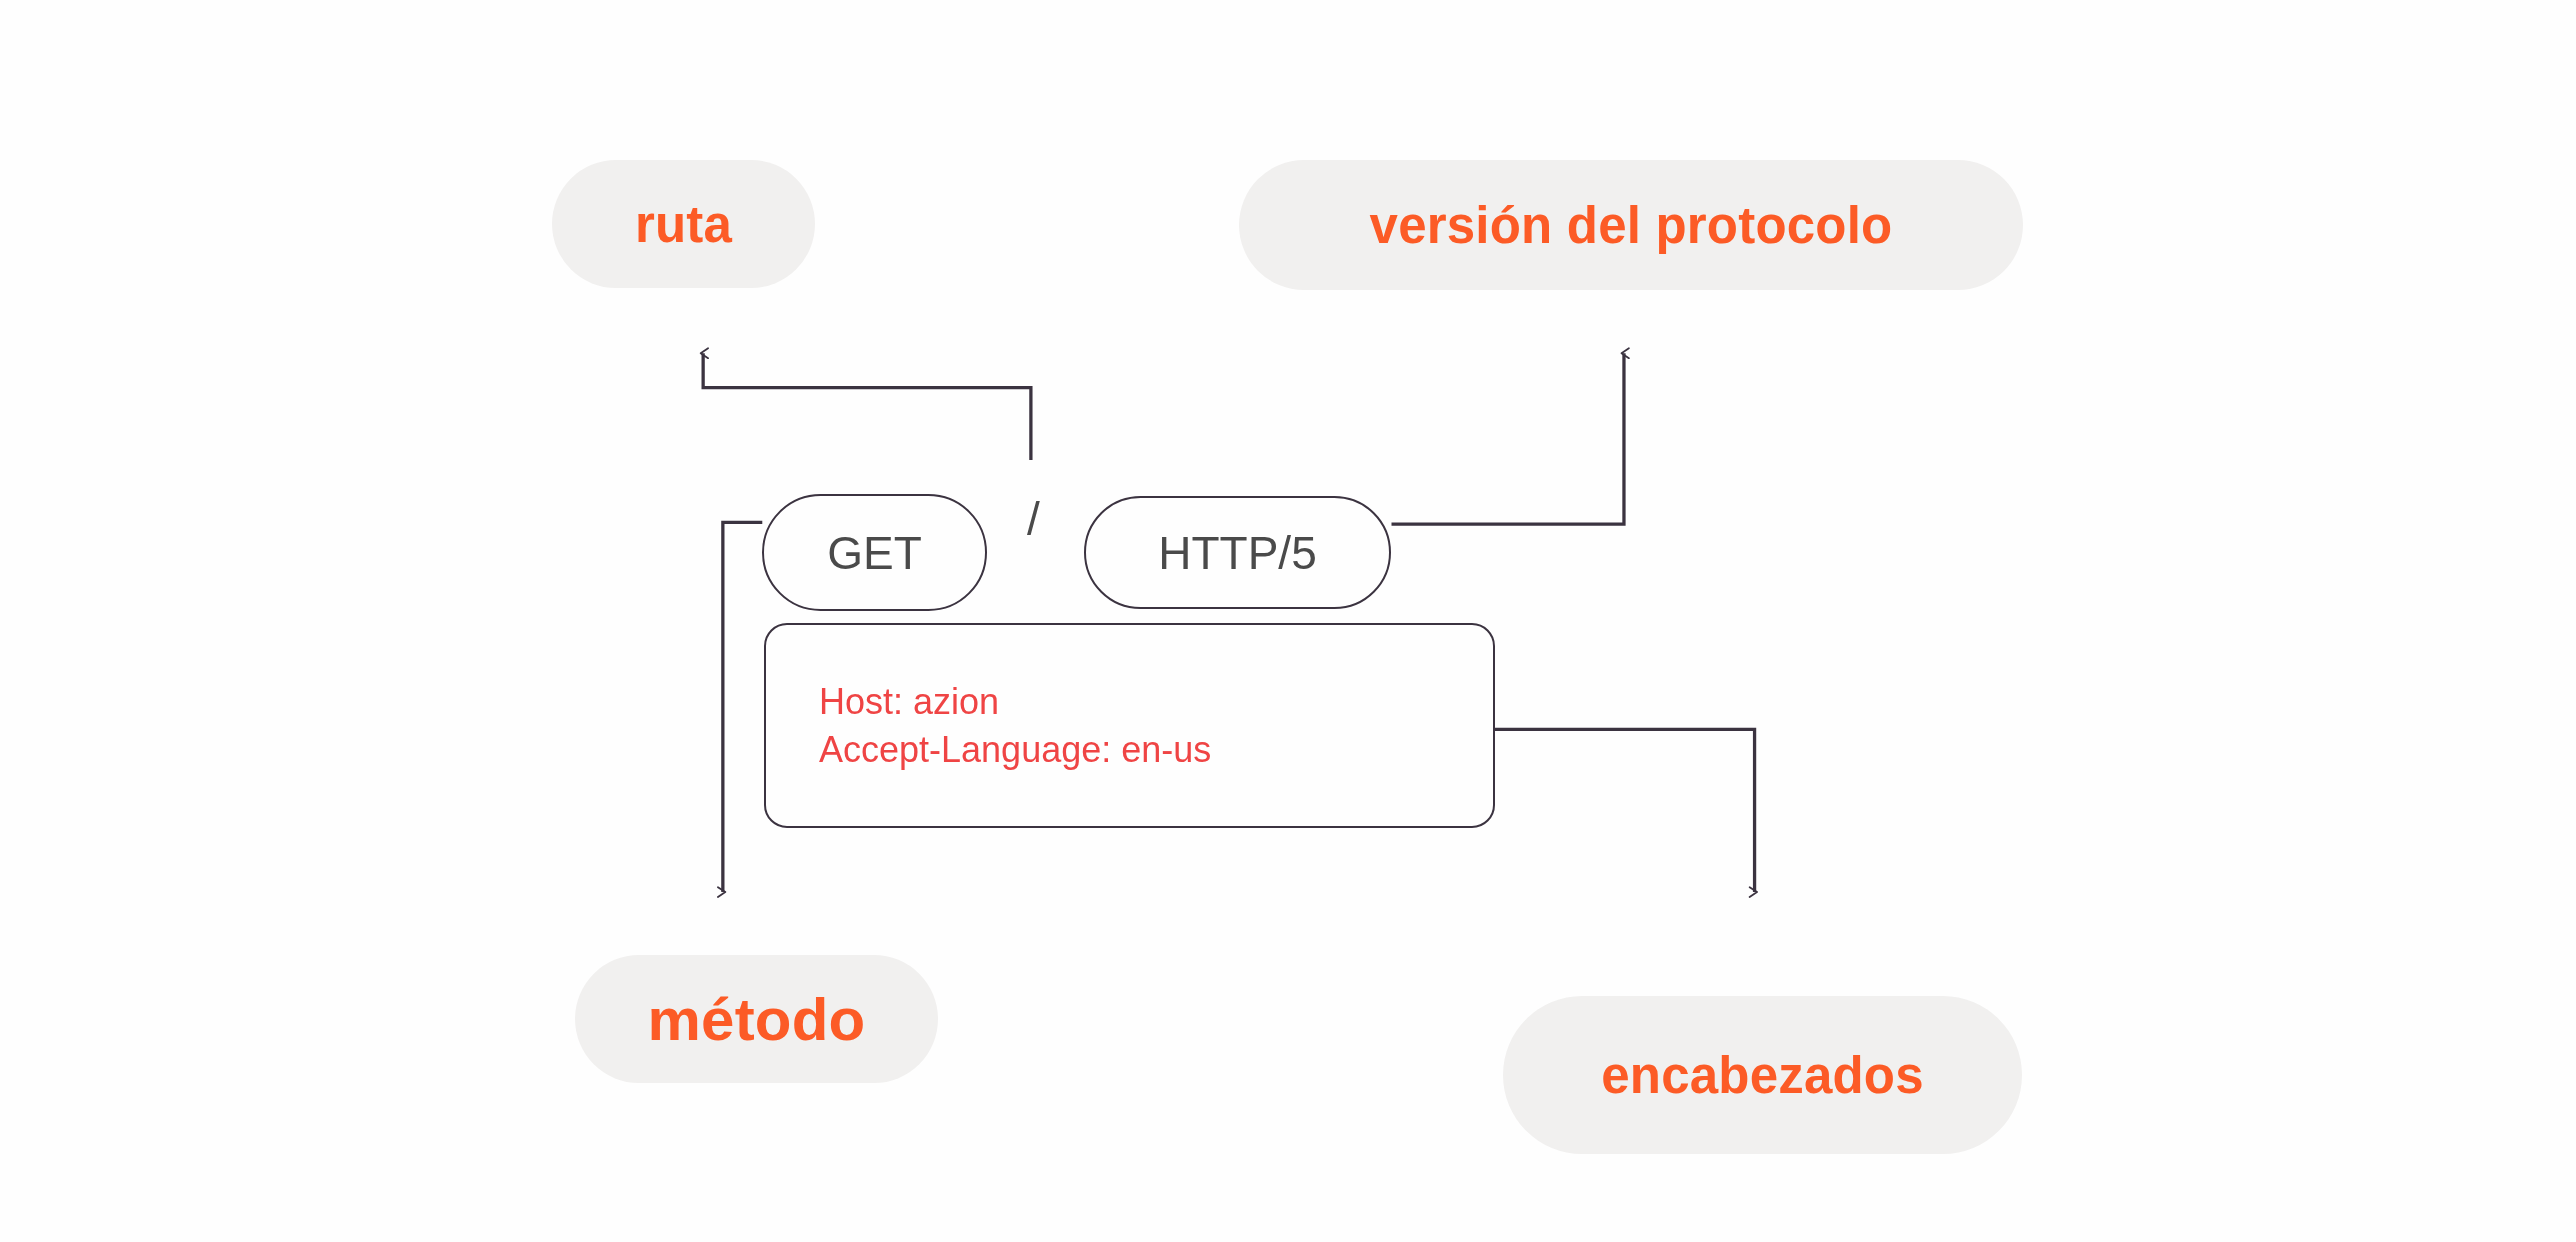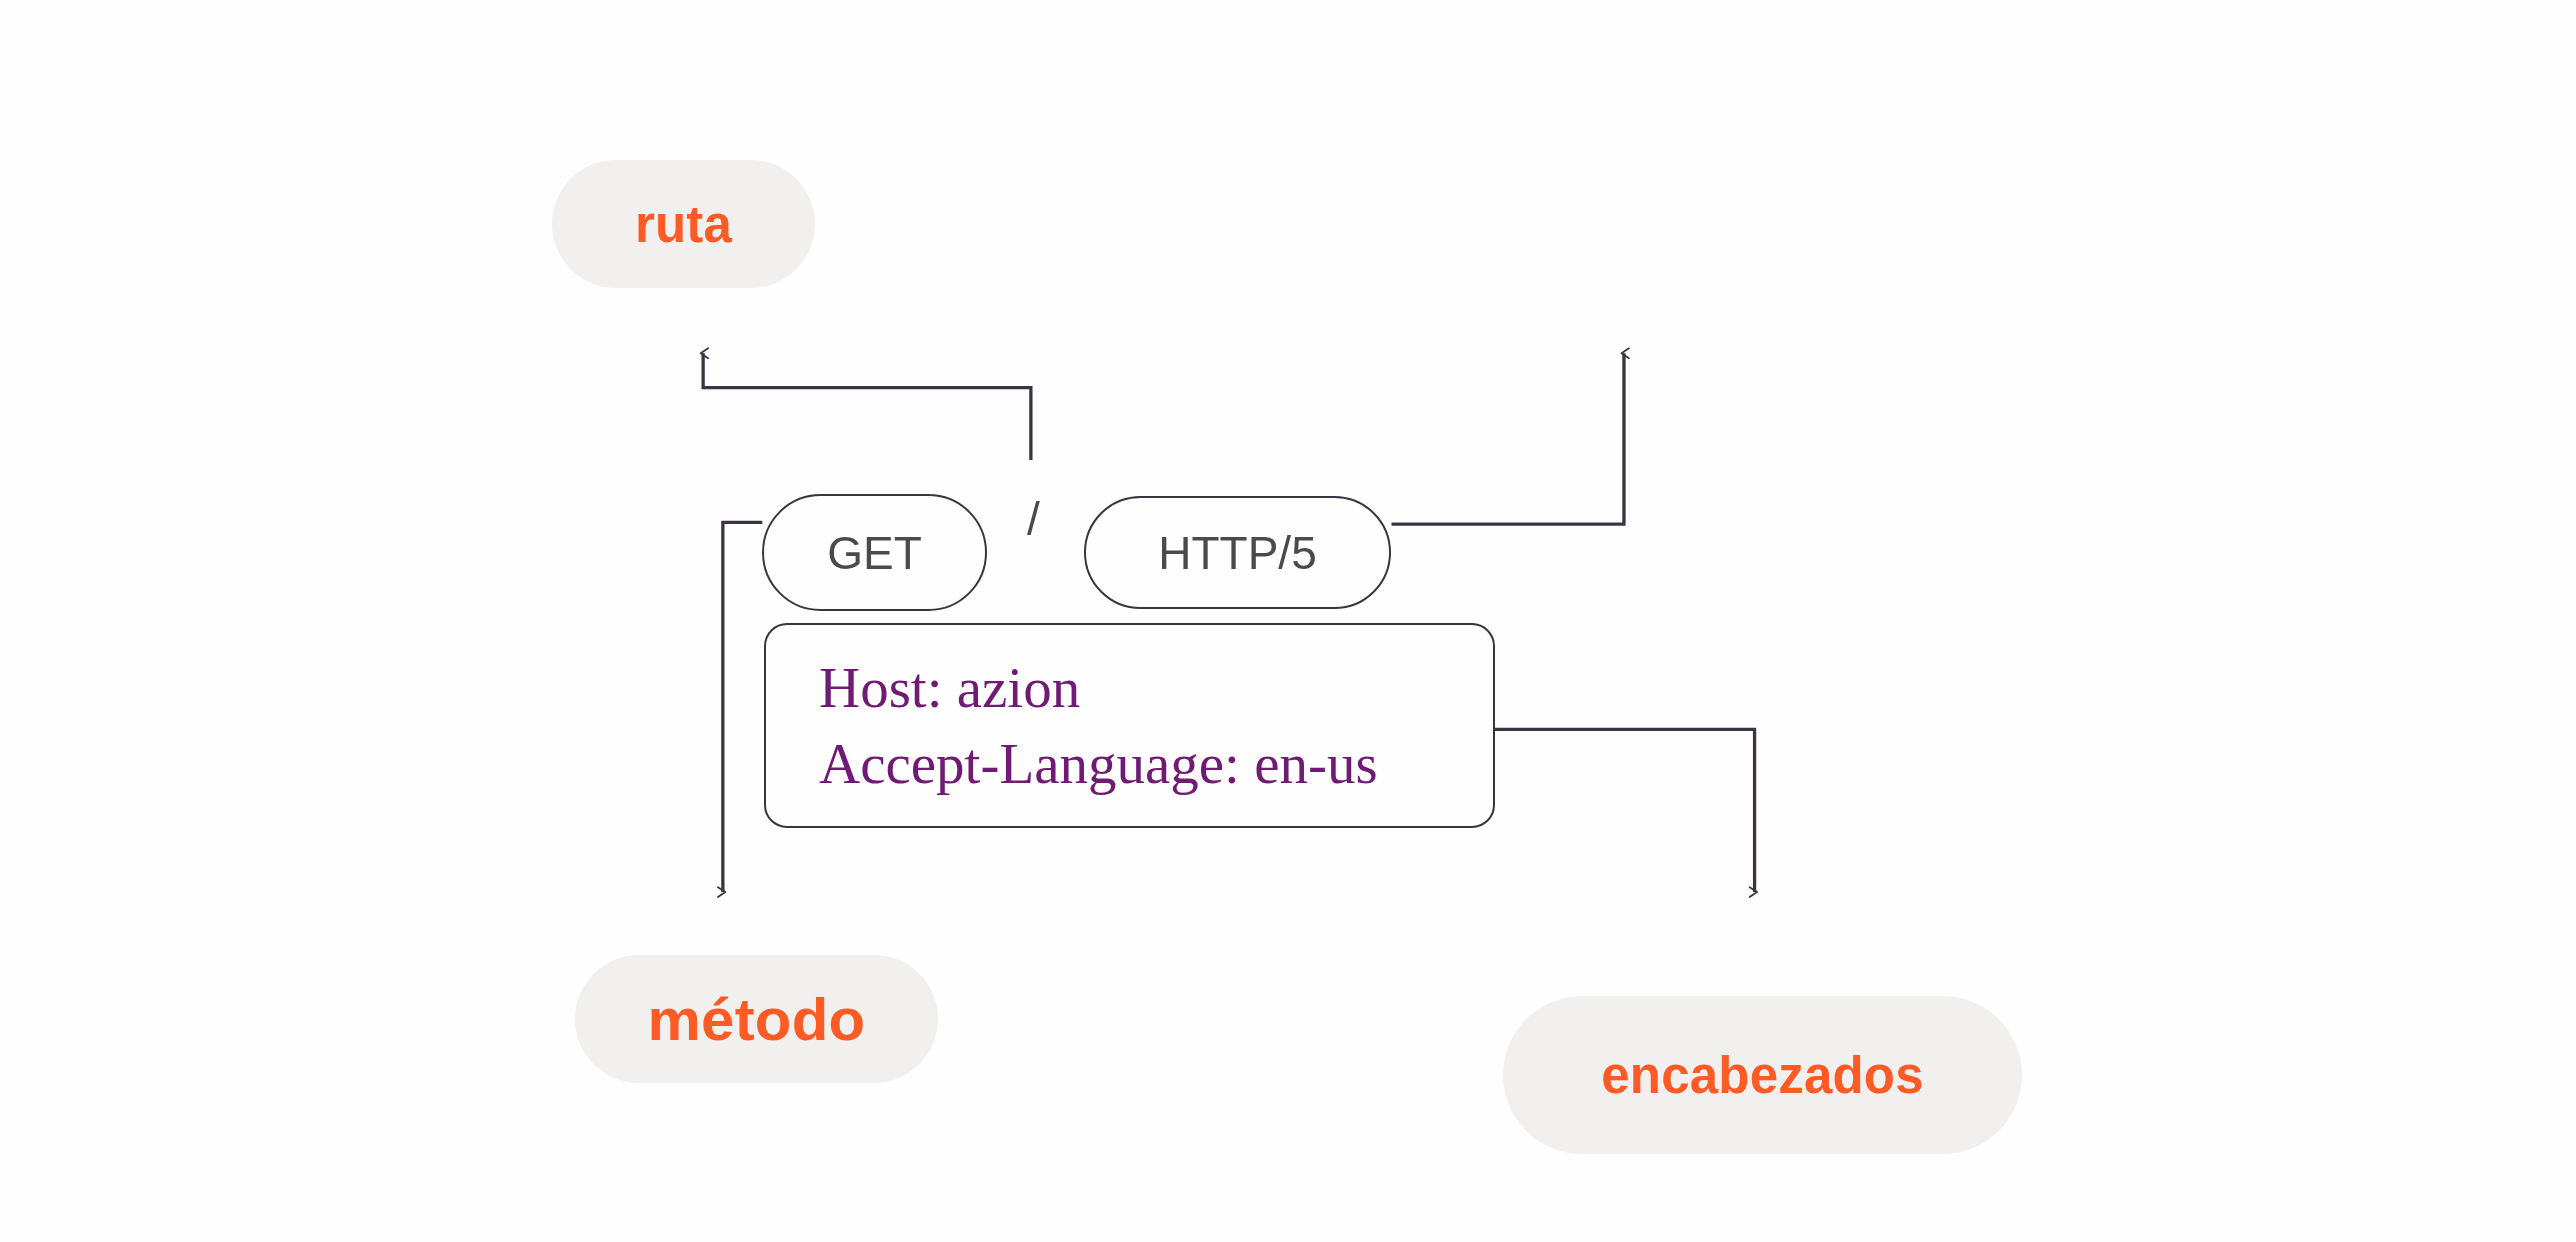--- a/index.html
+++ b/index.html
@@ -78,25 +78,24 @@
     border: 2.5px solid #3b3340;
     border-radius: 23px;
     background: #fefefe;
     box-sizing: border-box;
     display: flex;
     flex-direction: column;
     justify-content: center;
     padding-left: 53px;
   }
   .header-line {
-    color: #701a75;
-    font-size: 57px;
+    color: #ef4444;
+    font-size: 36px;
     line-height: 1.32;
     white-space: nowrap;
-    font-family: Liberation Serif, serif;
   }
 
   
   .wires {
     position: absolute;
     left: 0;
     top: 0;
     width: 2576px;
     height: 1242px;
     pointer-events: none;
@@ -128,20 +127,23 @@
 
     <g>
       <path d="M1820 888 L2136 888 L2136 1086" fill="none" stroke="#3b3340" stroke-width="4" marker-end="url(#arrow-up)"></path>
     </g>
   </svg>
 
   <div class="pill pill-ruta">
     <span>ruta</span>
   </div>
 
+  <div class="pill pill-version">
+    <span>versión del protocolo</span>
+  </div>
 
   <div class="token token-get">
     <span>GET</span>
   </div>
 
   <div class="slash">
     <span>/</span>
   </div>
 
   <div class="token token-proto">

